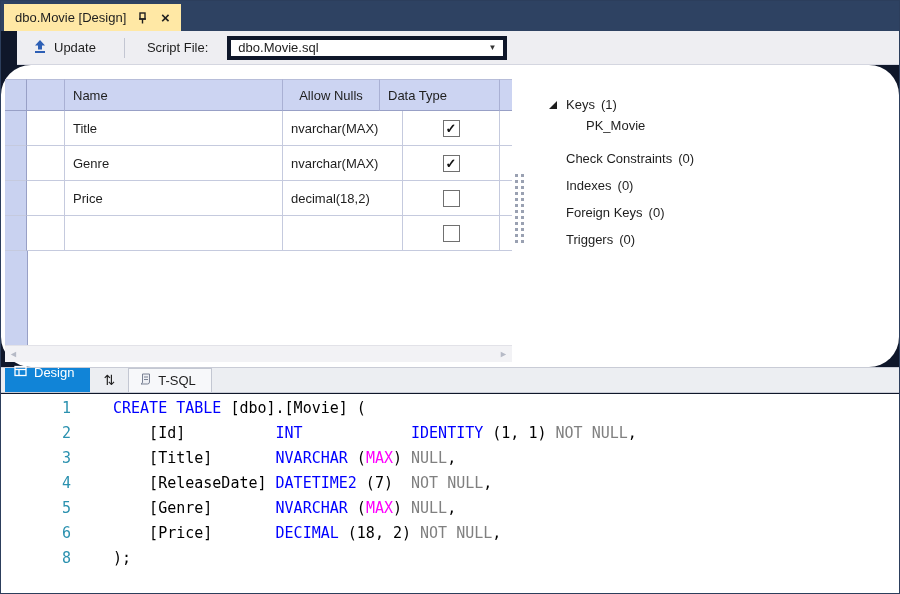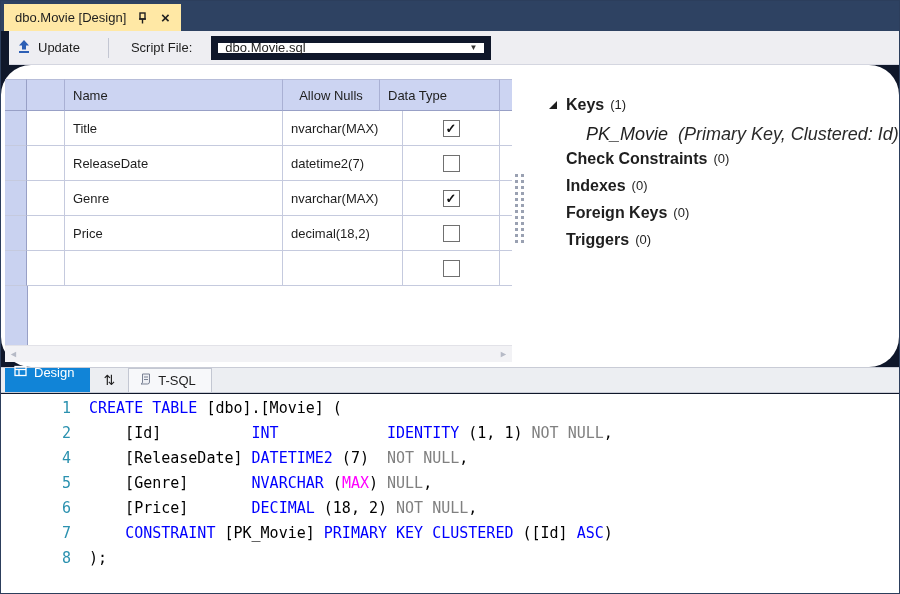--- a/index.html
+++ b/index.html
@@ -10,26 +10,26 @@
   
   .tabstrip{position:absolute;left:0;top:0;right:0;height:30px;background:#2e4262;
             display:flex;align-items:flex-end;}
   .doc-tab{height:27px;background:#ffe8a5;display:flex;align-items:center;gap:9px;
            padding:0 9px 0 11px;margin-left:3px;color:#1e1e1e;font-size:13px;cursor:default;}
   .doc-tab .title{white-space:nowrap;}
   .tab-btn{display:flex;align-items:center;justify-content:center;width:14px;height:16px;}
   .close-glyph{font-size:15px;font-weight:bold;color:#1e1e1e;line-height:14px;}
 
   
-  .toolbar{position:absolute;left:8px;top:30px;right:0;height:34px;background:#eeeef2;
+  .toolbar{position:absolute;left:16px;top:30px;right:0;height:34px;background:#eeeef2;
            border-bottom:1px solid #d4d6e0;display:flex;align-items:center;
-           padding:0 2px;gap:19px;font-size:13px;color:#1e1e1e;box-sizing:border-box;}
+           padding:0 10px;gap:19px;font-size:13px;color:#1e1e1e;box-sizing:border-box;}
   .update-btn{display:flex;align-items:center;gap:7px;padding:3px 6px;}
   .tb-sep{width:1px;height:20px;background:#c3c6d2;margin:0 3px;}
-  .combo{width:280px;height:24px;background:#fff;border:7px solid #0f172a;
+  .combo{width:280px;height:24px;background:#fff;border:4px solid #0f172a;
          display:flex;align-items:center;justify-content:space-between;
          padding:0 7px;box-sizing:border-box;}
   .combo-arrow{font-size:8px;color:#333;}
 
   
   .main{position:absolute;left:0;top:64px;right:0;height:302px;background:#fff;border-radius:30px;}
 
   
   .gridwrap{position:absolute;left:4px;top:14px;width:507px;height:283px;
             display:flex;flex-direction:column;font-size:13px;}
@@ -58,41 +58,41 @@
 
   
   .grip{position:absolute;width:3px;height:70px;top:109px;
         background:repeating-linear-gradient(to bottom,#9aa1b2 0 3px,transparent 3px 6px);}
   .grip.g1{left:514px;} .grip.g2{left:520px;}
 
   
   .ctx{position:absolute;left:545px;top:26px;right:8px;color:#1e1e1e;}
   .ctx-line{height:27px;display:flex;align-items:center;gap:6px;}
   .expander{width:14px;display:flex;justify-content:center;align-items:center;}
-  .ctx-label{font-weight:bold;font-size:16px;white-space:nowrap;}
+  .ctx-label{font-weight:normal;font-size:13px;white-space:nowrap;}
   .ctx-count{font-size:13px;}
-  .ctx-child{height:27px;display:flex;align-items:flex-end;padding-left:40px;font-size:18px;white-space:nowrap;font-style:italic;}
+  .ctx-child{height:27px;display:flex;align-items:flex-start;padding-left:40px;font-size:13px;white-space:nowrap;}
   .ctx-child-detail{margin-left:10px;color:#2a2a2a;}
 
   
   .btabs{position:absolute;left:0;top:366px;right:0;height:26px;background:#eceef2;
          border-top:1px solid #c9ccd6;border-bottom:1px solid #c9ccd6;
          display:flex;align-items:stretch;font-size:13px;box-sizing:border-box;}
   .design-tab{background:#1184d7;color:#fff;display:flex;align-items:center;gap:7px;
               padding:0 16px 16px 9px;margin-left:4px;}
   .swap-btn{display:flex;align-items:center;padding:0 13px;color:#222;font-size:14px;}
   .tsql-tab{background:#f7f8fa;border:1px solid #c3c7d2;border-bottom:none;display:flex;
             align-items:center;gap:7px;padding:0 15px 0 10px;color:#1e1e1e;}
 
   
   .code{position:absolute;left:0;top:393px;right:0;bottom:0;background:#fff;
         padding-top:2px;font-family:"DejaVu Sans Mono",monospace;font-size:15px;overflow:hidden;}
   .code-line{white-space:pre;line-height:25px;height:25px;}
   .ln{display:inline-block;width:70px;text-align:right;color:#2b91af;}
-  .code-text{margin-left:18px;}
+  .code-text{margin-left:42px;}
   .tok-k{color:#0000ff;}
   .tok-d{color:#000000;}
   .tok-g{color:#808080;}
   .tok-m{color:#ff00ff;}
 </style>
 </head>
 <body>
 
 <div class="app">
 
@@ -155,84 +155,67 @@
       </svg>
     </div>
     <div class="cell c-name">Title</div>
     <div class="cell c-type">nvarchar(MAX)</div>
     <div class="cell c-null">
       <span class="checkbox checked">✓</span>
     </div>
     <div class="cell c-extra"></div>
   </div>
 
+
   <div class="grow">
     <div class="cell c-ind"></div>
     <div class="cell c-icon">
       <svg width="20" height="11" viewBox="0 0 20 11" style="visibility: hidden;">
         <circle cx="4.5" cy="5.5" r="3" fill="none" stroke="#6e6750" stroke-width="1.6"></circle>
         <line x1="7.5" y1="5.5" x2="19" y2="5.5" stroke="#6e6750" stroke-width="1.6"></line>
         <line x1="14.5" y1="5.5" x2="14.5" y2="9.5" stroke="#6e6750" stroke-width="1.6"></line>
         <line x1="17.5" y1="5.5" x2="17.5" y2="8.5" stroke="#6e6750" stroke-width="1.6"></line>
       </svg>
     </div>
-    <div class="cell c-name">ReleaseDate</div>
-    <div class="cell c-type">datetime2(7)</div>
+    <div class="cell c-name">Genre</div>
+    <div class="cell c-type">nvarchar(MAX)</div>
     <div class="cell c-null">
-      <span class="checkbox"></span>
+      <span class="checkbox checked">✓</span>
     </div>
     <div class="cell c-extra"></div>
   </div>
 
   <div class="grow">
     <div class="cell c-ind"></div>
     <div class="cell c-icon">
       <svg width="20" height="11" viewBox="0 0 20 11" style="visibility: hidden;">
         <circle cx="4.5" cy="5.5" r="3" fill="none" stroke="#6e6750" stroke-width="1.6"></circle>
         <line x1="7.5" y1="5.5" x2="19" y2="5.5" stroke="#6e6750" stroke-width="1.6"></line>
         <line x1="14.5" y1="5.5" x2="14.5" y2="9.5" stroke="#6e6750" stroke-width="1.6"></line>
         <line x1="17.5" y1="5.5" x2="17.5" y2="8.5" stroke="#6e6750" stroke-width="1.6"></line>
       </svg>
     </div>
-    <div class="cell c-name">Genre</div>
-    <div class="cell c-type">nvarchar(MAX)</div>
+    <div class="cell c-name">Price</div>
+    <div class="cell c-type">decimal(18,2)</div>
     <div class="cell c-null">
-      <span class="checkbox checked">✓</span>
+      <span class="checkbox"></span>
     </div>
     <div class="cell c-extra"></div>
   </div>
 
   <div class="grow">
     <div class="cell c-ind"></div>
     <div class="cell c-icon">
       <svg width="20" height="11" viewBox="0 0 20 11" style="visibility: hidden;">
         <circle cx="4.5" cy="5.5" r="3" fill="none" stroke="#6e6750" stroke-width="1.6"></circle>
         <line x1="7.5" y1="5.5" x2="19" y2="5.5" stroke="#6e6750" stroke-width="1.6"></line>
         <line x1="14.5" y1="5.5" x2="14.5" y2="9.5" stroke="#6e6750" stroke-width="1.6"></line>
         <line x1="17.5" y1="5.5" x2="17.5" y2="8.5" stroke="#6e6750" stroke-width="1.6"></line>
       </svg>
     </div>
-    <div class="cell c-name">Price</div>
-    <div class="cell c-type">decimal(18,2)</div>
-    <div class="cell c-null">
-      <span class="checkbox"></span>
-    </div>
-    <div class="cell c-extra"></div>
-  </div>
-
-  <div class="grow">
-    <div class="cell c-ind"></div>
-    <div class="cell c-icon">
-      <svg width="20" height="11" viewBox="0 0 20 11" style="visibility: hidden;">
-        <circle cx="4.5" cy="5.5" r="3" fill="none" stroke="#6e6750" stroke-width="1.6"></circle>
-        <line x1="7.5" y1="5.5" x2="19" y2="5.5" stroke="#6e6750" stroke-width="1.6"></line>
-        <line x1="14.5" y1="5.5" x2="14.5" y2="9.5" stroke="#6e6750" stroke-width="1.6"></line>
-        <line x1="17.5" y1="5.5" x2="17.5" y2="8.5" stroke="#6e6750" stroke-width="1.6"></line>
-      </svg>
-    </div>
     <div class="cell c-name"></div>
     <div class="cell c-type"></div>
     <div class="cell c-null">
       <span class="checkbox"></span>
     </div>
     <div class="cell c-extra"></div>
   </div>
 </div>
 
       <div class="gfiller">
@@ -255,21 +238,20 @@
         <svg width="10" height="10" viewBox="0 0 10 10">
                 <polygon points="9,1 9,9 1,9" fill="#1e1e1e"></polygon>
               </svg>
       </span>
       <span class="ctx-label">Keys</span>
       <span class="ctx-count">(1)</span>
     </div>
     <div class="ctx-children">
             <div class="ctx-child">
               <span class="ctx-child-name">PK_Movie</span>
-              <span class="ctx-child-detail">(Primary Key, Clustered: Id)</span>
             </div>
           </div>
   </div>
 
   <div class="ctx-section">
     <div class="ctx-line">
       <span class="expander" style="visibility: hidden;">
         <svg width="10" height="10" viewBox="0 0 10 10">
                 <polygon points="9,1 9,9 1,9" fill="#1e1e1e"></polygon>
               </svg>
@@ -341,20 +323,20 @@
           <line x1="5" y1="6.5" x2="9" y2="6.5" stroke="#7a8294" stroke-width="1"></line>
         </svg>
       </span>
       <span>T-SQL</span>
     </div>
   </div>
 
   <div class="code">
       <div class="code-line"><span class="ln">1</span><span class="code-text"><span class="tok-k">CREATE TABLE</span><span class="tok-d"> [dbo].[Movie] (</span></span></div>
       <div class="code-line"><span class="ln">2</span><span class="code-text"><span class="tok-d">    [Id]          </span><span class="tok-k">INT</span><span class="tok-d">            </span><span class="tok-k">IDENTITY</span><span class="tok-d"> (1, 1) </span><span class="tok-g">NOT NULL</span><span class="tok-d">,</span></span></div>
+      <div class="code-line"><span class="ln">3</span><span class="code-text"><span class="tok-d">    [Title]       </span><span class="tok-k">NVARCHAR</span><span class="tok-d"> (</span><span class="tok-m">MAX</span><span class="tok-d">) </span><span class="tok-g">NULL</span><span class="tok-d">,</span></span></div>
       <div class="code-line"><span class="ln">4</span><span class="code-text"><span class="tok-d">    [ReleaseDate] </span><span class="tok-k">DATETIME2</span><span class="tok-d"> (7)  </span><span class="tok-g">NOT NULL</span><span class="tok-d">,</span></span></div>
       <div class="code-line"><span class="ln">5</span><span class="code-text"><span class="tok-d">    [Genre]       </span><span class="tok-k">NVARCHAR</span><span class="tok-d"> (</span><span class="tok-m">MAX</span><span class="tok-d">) </span><span class="tok-g">NULL</span><span class="tok-d">,</span></span></div>
       <div class="code-line"><span class="ln">6</span><span class="code-text"><span class="tok-d">    [Price]       </span><span class="tok-k">DECIMAL</span><span class="tok-d"> (18, 2) </span><span class="tok-g">NOT NULL</span><span class="tok-d">,</span></span></div>
-      <div class="code-line"><span class="ln">7</span><span class="code-text"><span class="tok-d">    </span><span class="tok-k">CONSTRAINT</span><span class="tok-d"> [PK_Movie] </span><span class="tok-k">PRIMARY KEY CLUSTERED</span><span class="tok-d"> ([Id] </span><span class="tok-k">ASC</span><span class="tok-d">)</span></span></div>
       <div class="code-line"><span class="ln">8</span><span class="code-text"><span class="tok-d">);</span></span></div>
     </div>
 
 </div>
 
 </body></html>

